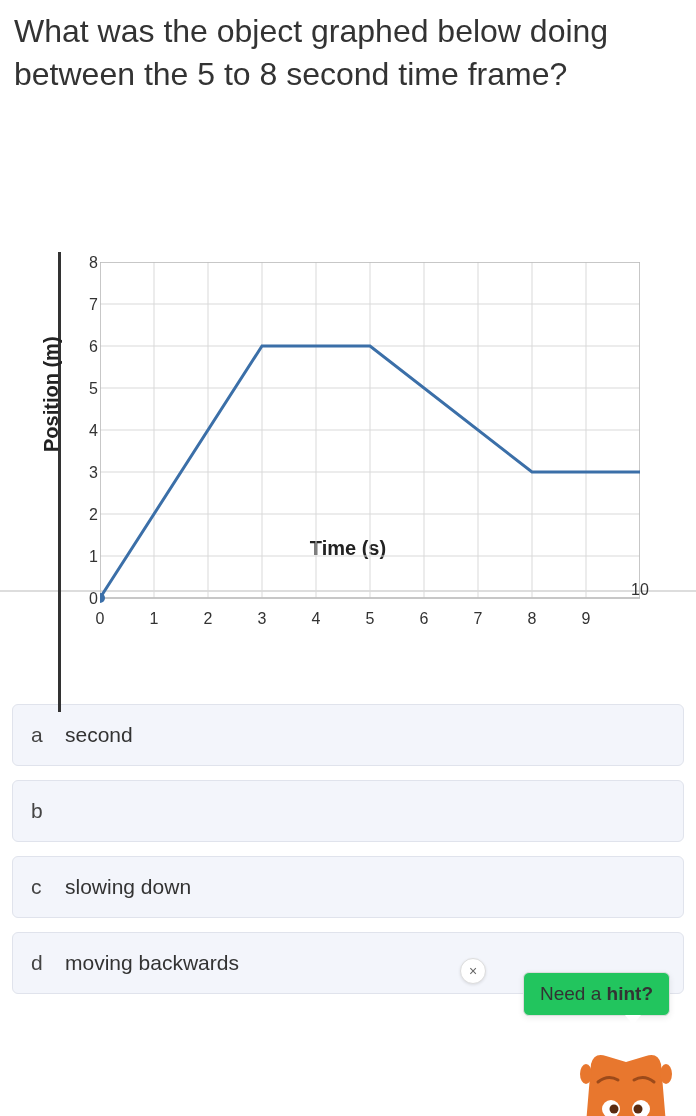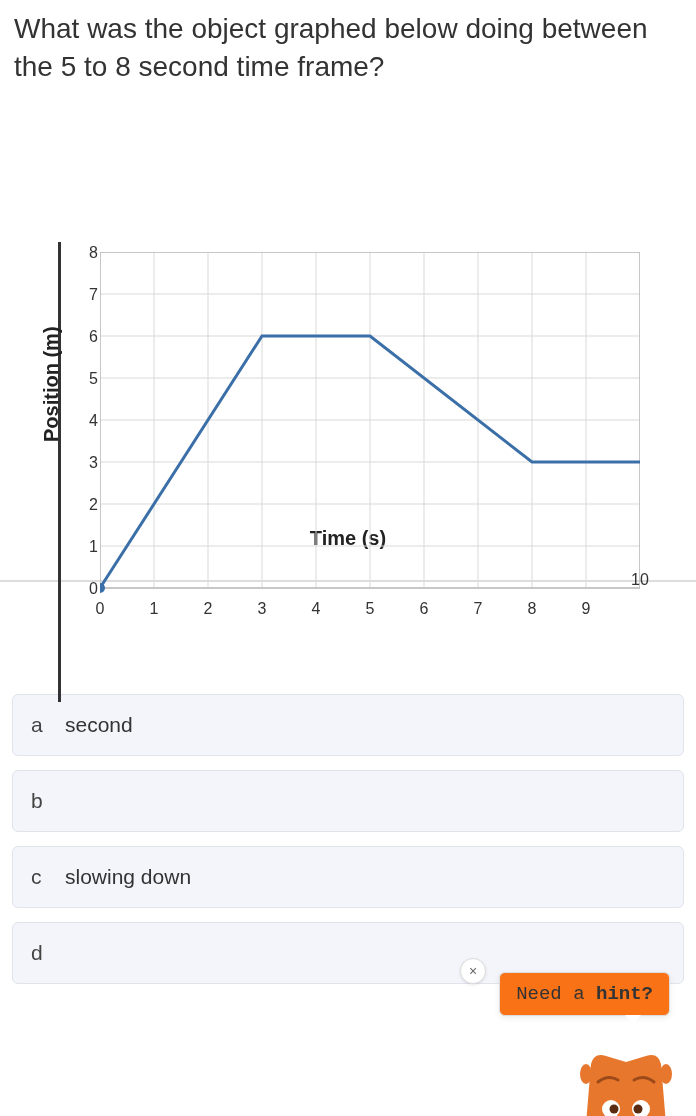--- a/index.html
+++ b/index.html
@@ -6,21 +6,21 @@
   body {
     font-family: Arial, Helvetica, sans-serif;
     background: #fff;
     width: 696px;
     height: 1116px;
     position: relative;
     overflow: hidden;
   }
   .question {
     padding: 10px 14px 16px 14px;
-    font-size: 28px;
+    font-size: 32px;
     color: #333;
     line-height: 1.35;
   }
   .chart-wrap {
     position: relative;
     width: 100%;
     height: 480px;
     border-bottom: 2px solid #ddd;
   }
   .chart-axis-y {
@@ -91,28 +91,27 @@
   .answer .letter {
     font-weight: 500;
     width: 34px;
     flex: 0 0 34px;
     color: #444;
   }
   .hint-bubble {
     position: absolute;
     right: 26px;
     bottom: 100px;
-    background: #f97316;
+    background: #22c55e;
     border: 1px solid #ddd;
     border-radius: 6px;
     padding: 10px 16px;
     font-size: 19px;
     color: #333;
     box-shadow: 0 2px 6px rgba(0,0,0,0.08);
-    font-family: Liberation Mono, monospace;
   }
   .hint-bubble::after {
     content: "";
     position: absolute;
     bottom: -10px;
     right: 28px;
     border-width: 10px 8px 0 8px;
     border-style: solid;
     border-color: #fff transparent transparent transparent;
   }
@@ -209,20 +208,21 @@
   </div>
   <div class="answer">
     <span class="letter">b</span>
   </div>
   <div class="answer">
     <span class="letter">c</span>
     <span>slowing down</span>
   </div>
   <div class="answer">
     <span class="letter">d</span>
+    <span>moving backwards</span>
   </div>
 </div>
 
 <div class="hint-close">
   <span>×</span>
 </div>
 
 <div class="hint-bubble">
   <span>Need a </span><b>hint?</b>
 </div>

